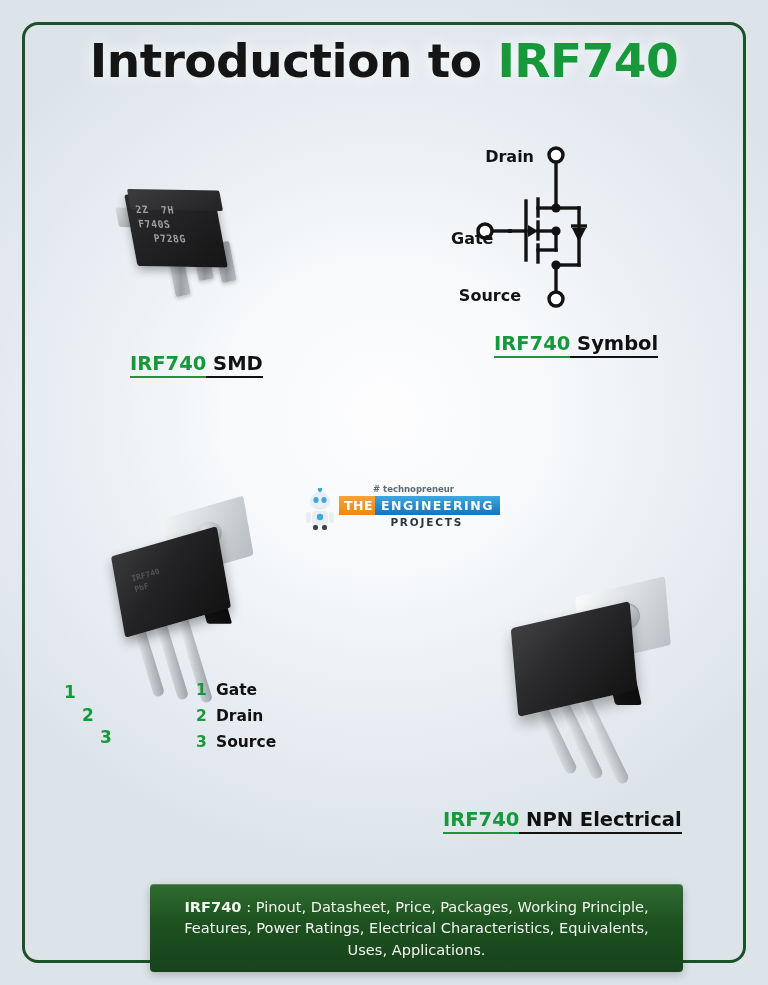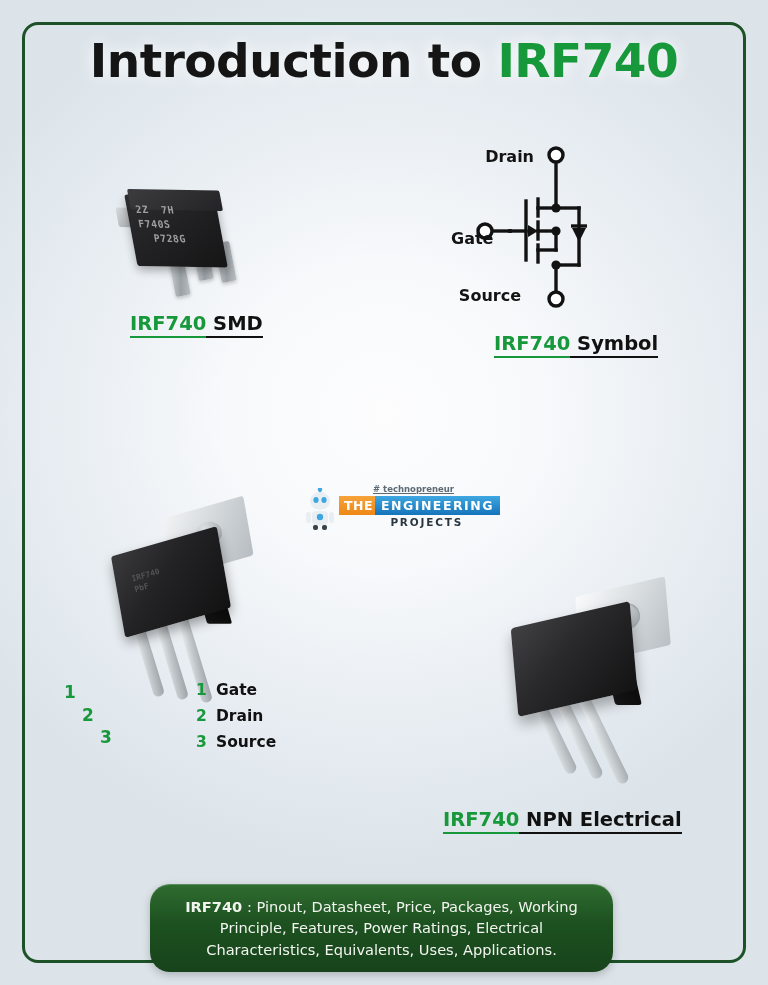--- a/index.html
+++ b/index.html
@@ -207,21 +207,20 @@
   .n-pin.q2 { left:94px;  top:113px; transform:rotate(-26deg); }
   .n-pin.q3 { left:120px; top:118px; transform:rotate(-26deg); }
 
   
   #logo { position:absolute; left:305px; top:484px; width:160px; height:48px; }
   .logo-tagline {
     position:absolute; left:68px; top:0px;
     font-size:8.5px; color:#5d6a74; font-weight:bold;
     font-family:"DejaVu Sans","Liberation Sans",sans-serif;
     white-space:nowrap;
-    text-decoration:underline;
   }
   .logo-the {
     position:absolute; left:34px; top:12px;
     background:linear-gradient(180deg,#f6a33b,#ee8815);
     color:#fff; font-size:12.5px; font-weight:bold;
     padding:2px 5px; letter-spacing:.5px;
     font-family:"DejaVu Sans","Liberation Sans",sans-serif;
   }
   .logo-eng {
     position:absolute; left:70px; top:12px;
@@ -234,23 +233,23 @@
     position:absolute; right:2px; top:32px;
     color:#2b3740; font-size:10.5px; font-weight:bold; letter-spacing:1.8px;
     font-family:"DejaVu Sans","Liberation Sans",sans-serif;
   }
   .bot-head  { fill:#e9eef2; }
   .bot-blue  { fill:#3ea7e0; }
   .bot-dark  { fill:#37424a; }
 
   
   #footer {
-    position:absolute; left:150px; top:884px; width:463px; height:88px;
+    position:absolute; left:150px; top:884px; width:533px; height:88px;
     background:linear-gradient(180deg,#2f6d30 0%,#1d5120 45%,#17431b 100%);
-    border-radius:20px;
+    border-radius:4px;
     box-shadow:0 3px 8px rgba(0,0,0,.22), inset 0 1px 0 rgba(255,255,255,.22);
     color:#f2f5ef;
     display:flex; align-items:center; justify-content:center;
     text-align:center;
     padding:12px 18px;
   }
   #footer-text {
     font-size:14.6px; line-height:21.5px;
     font-family:"DejaVu Sans","Liberation Sans",sans-serif;
   }
@@ -272,21 +271,21 @@
     <div class="smd-lead l2"></div>
     <div class="smd-lead l3"></div>
     <div class="smd-tab"></div>
     <div class="smd-body"></div>
     <div class="smd-top"></div>
     <div class="smd-mark" style="white-space:pre;">2Z  7H
 F740S
   P728G</div>
   </div>
 
-  <div class="cap" style="left:130px; top:312px;">
+  <div class="cap" style="left:130px; top:352px;">
     <span class="g">IRF740</span><span class="b"> SMD</span>
   </div>
 
   <div class="art" id="symbol-art">
     <svg width="190" height="180" viewBox="0 0 190 180">
       <g stroke="#121212" fill="none" stroke-width="3.4" stroke-linecap="square">
 
         <line x1="104" y1="22" x2="104" y2="70"></line>
 
         <line x1="104" y1="127" x2="104" y2="156"></line>

